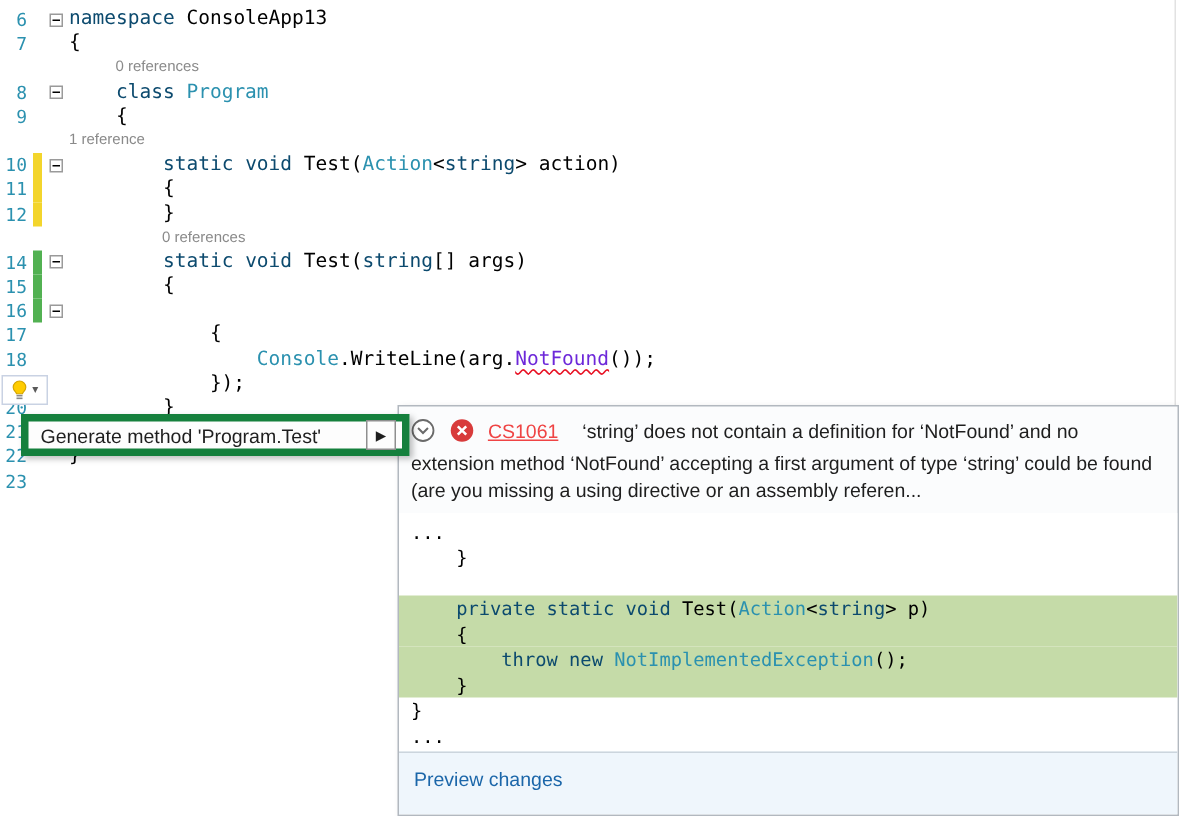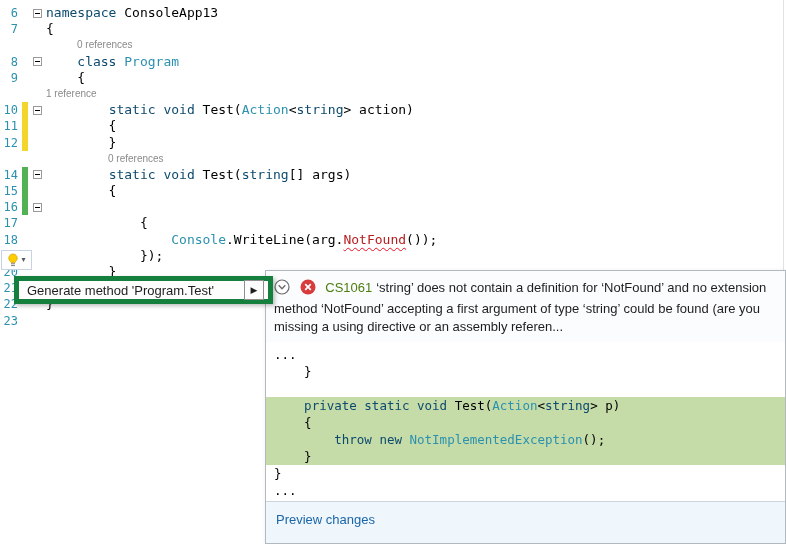--- a/index.html
+++ b/index.html
@@ -25,21 +25,21 @@
     border:1px solid #9a9a9a; background:#fff;
   }
   .foldbox::after {
     content:""; position:absolute; left:1px; top:3px; width:5px; height:1px; background:#000;
   }
   .codetext { white-space:pre; font:13px/16.2px "DejaVu Sans Mono", monospace; margin-left:2px; color:#000; }
   .tk-k { color:#0c4a6e; }
   .tk-t { color:#2b91af; }
   .tk-p { color:#000000; }
   .tk-e {
-    color:#b91c1c;
+    color:#6d28d9;
     text-decoration-line:underline; text-decoration-style:wavy;
     text-decoration-color:#e81123; text-decoration-thickness:1px;
     text-underline-offset:2.5px;
   }
   .lens { font:10px/16.2px "Liberation Sans", sans-serif; color:#8a8a8a; }
   .scrollline { position:absolute; left:783px; top:0; width:1px; height:270px; background:#e2e2e2; }
 
   
   .bulb {
     position:absolute; left:1px; top:250px; width:31px; height:20px;
@@ -65,21 +65,21 @@
 
   
   .tooltip {
     position:absolute; left:265px; top:270px; width:521px; height:274px;
     border:1px solid #b2b8bf; background:#fbfcfd; z-index:20; overflow:hidden;
     box-shadow:2px 2px 5px rgba(0,0,0,.15);
     display:flex; flex-direction:column;
   }
   .msg { padding:8px 10px 6px 8px; font-size:13px; line-height:18px; color:#1e1e1e; }
   .icon-wrap { display:inline-block; vertical-align:-3px; margin-right:6px; }
-  .errcode { color:#4d7c0f; margin-right:4px; }
+  .errcode { color:#ef4444; margin-right:16px;text-decoration:underline; }
   .preview { background:#ffffff; padding:4px 0 2px 0; flex:none; }
   .prow { height:17px; font:12.5px/17px "DejaVu Sans Mono", monospace; white-space:pre; padding-left:8px; color:#000; }
   .prow.added { background:#c5dba8; }
   .tfooter {
     flex:1; border-top:1px solid #ccd5dd; background:#eff6fc;
     padding:10px 10px; font-size:13px;
   }
   .tfooter a { color:#1b66a9; text-decoration:none; cursor:pointer; }
 </style>
 </head>

